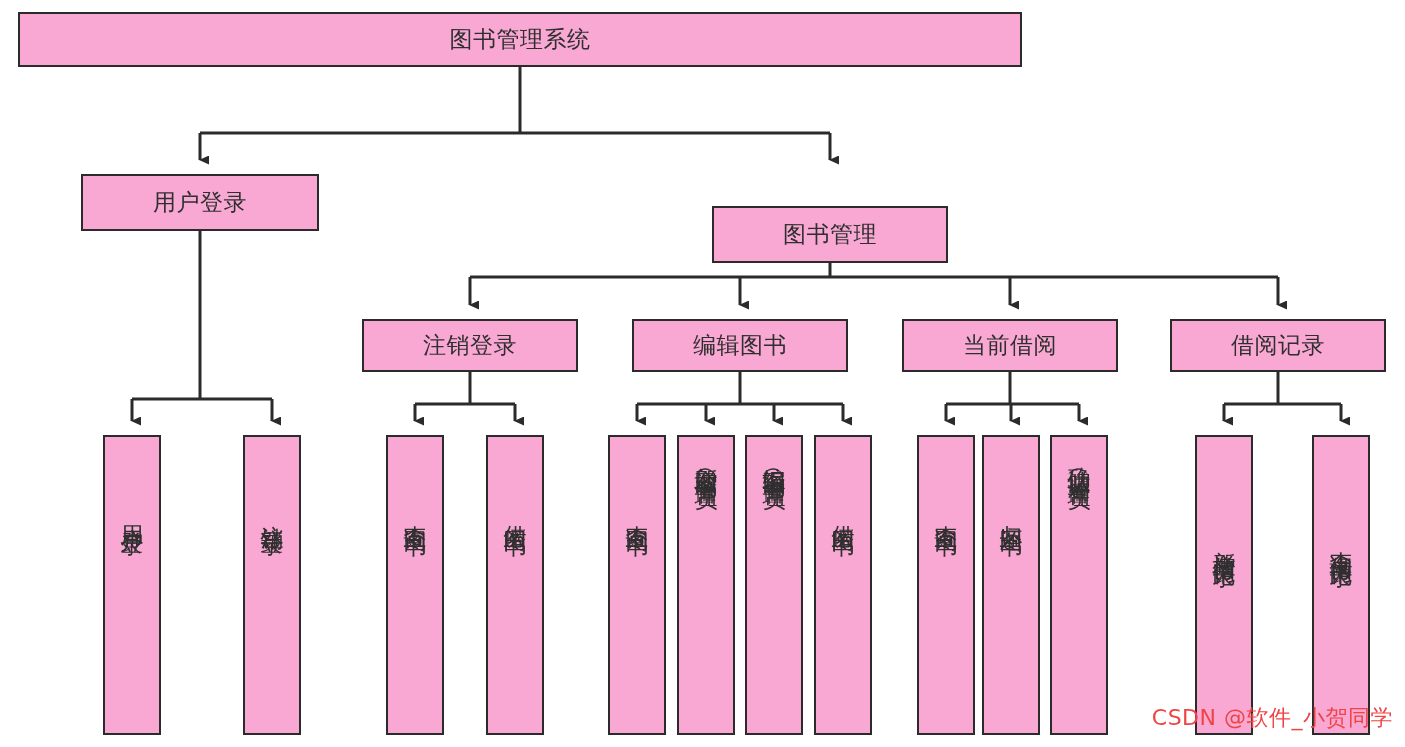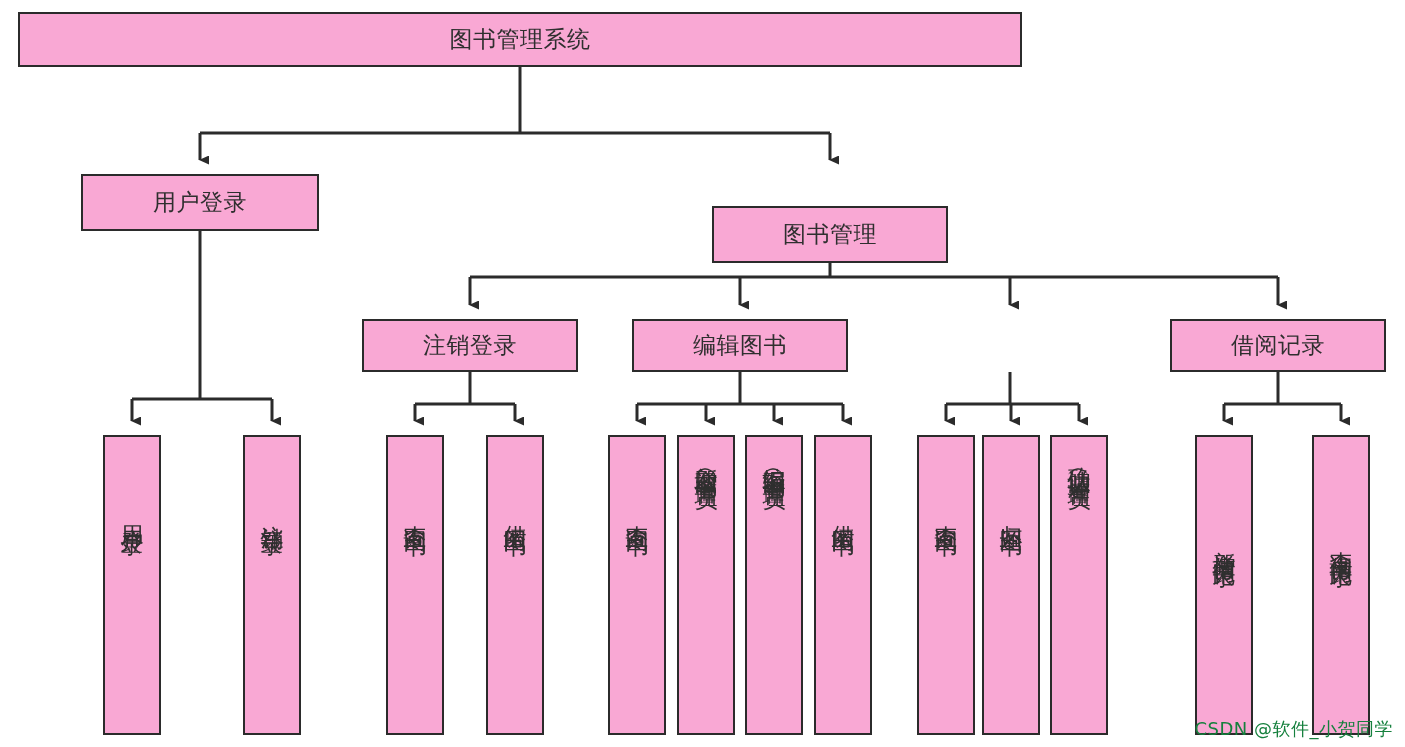--- a/index.html
+++ b/index.html
@@ -68,23 +68,23 @@
   }
   .node-box.vert.midshort .node-label {
     margin-top: 88px;
   }
   .node-box.vert.midlong .node-label {
     margin-top: 4px;
   }
   .watermark {
     position: absolute;
     right: 12px;
-    bottom: 6px;
-    font-size: 18px;
-    color: #15803d;
+    bottom: 14px;
+    font-size: 22px;
+    color: #ef4444;
     white-space: nowrap;
     letter-spacing: 0.5px;
     pointer-events: none;
   }
 </style>
 </head>
 <body>
 
 <div id="diagram-root">
 
@@ -148,20 +148,23 @@
   <div class="node-box horiz" style="left:712px; top:174px; width:236px; height:57px;margin-top:32px;">
     <span class="node-label">图书管理</span>
   </div>
 
   <div class="node-box horiz" style="left:362px; top:319px; width:216px; height:53px;">
     <span class="node-label">注销登录</span>
   </div>
   <div class="node-box horiz" style="left:632px; top:319px; width:216px; height:53px;">
     <span class="node-label">编辑图书</span>
   </div>
+  <div class="node-box horiz" style="left:902px; top:319px; width:216px; height:53px;">
+    <span class="node-label">当前借阅</span>
+  </div>
   <div class="node-box horiz" style="left:1170px; top:319px; width:216px; height:53px;">
     <span class="node-label">借阅记录</span>
   </div>
 
   <div class="node-box vert mid" style="left:103px; top:435px; width:58px; height:300px;">
     <span class="node-label">用户登录</span>
   </div>
   <div class="node-box vert mid" style="left:243px; top:435px; width:58px; height:300px;">
     <span class="node-label">注销登录</span>
   </div>

